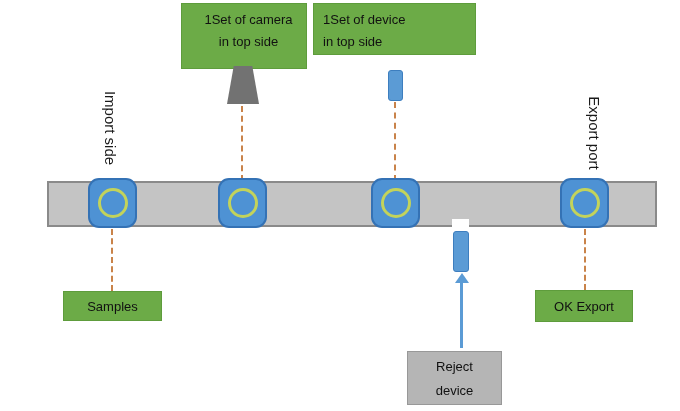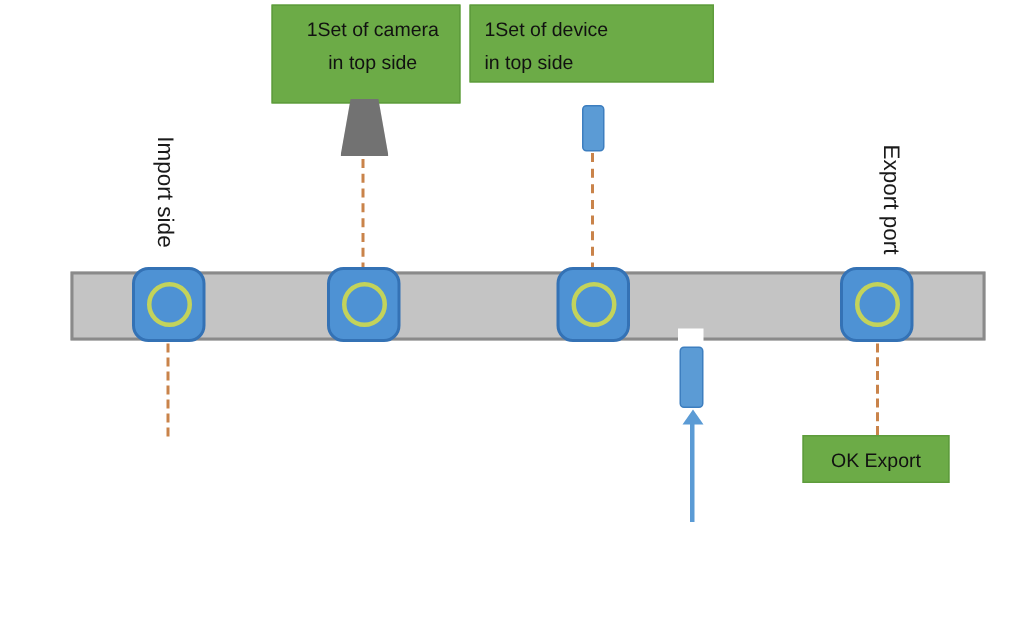--- a/index.html
+++ b/index.html
@@ -147,23 +147,30 @@
   <div class="abs pallet" style="left:218px;">
     <div class="ring"></div>
   </div>
   <div class="abs pallet" style="left:371px;">
     <div class="ring"></div>
   </div>
   <div class="abs pallet" style="left:560px;">
     <div class="ring"></div>
   </div>
 
+  <div class="abs green-box one-line" style="left:63px; top:291px; width:99px; height:30px;">
+    <span>Samples</span>
+  </div>
 
   <div class="abs green-box one-line" style="left:535px; top:290px; width:98px; height:32px;">
     <span>OK Export</span>
   </div>
 
   <div class="abs blue-device pusher-shape"></div>
   <div class="abs arrow-stem"></div>
   <div class="abs arrow-head"></div>
 
+  <div class="abs gray-box">
+    <span>Reject</span>
+    <span>device</span>
+  </div>
 
 </div>
 
 </body></html>

